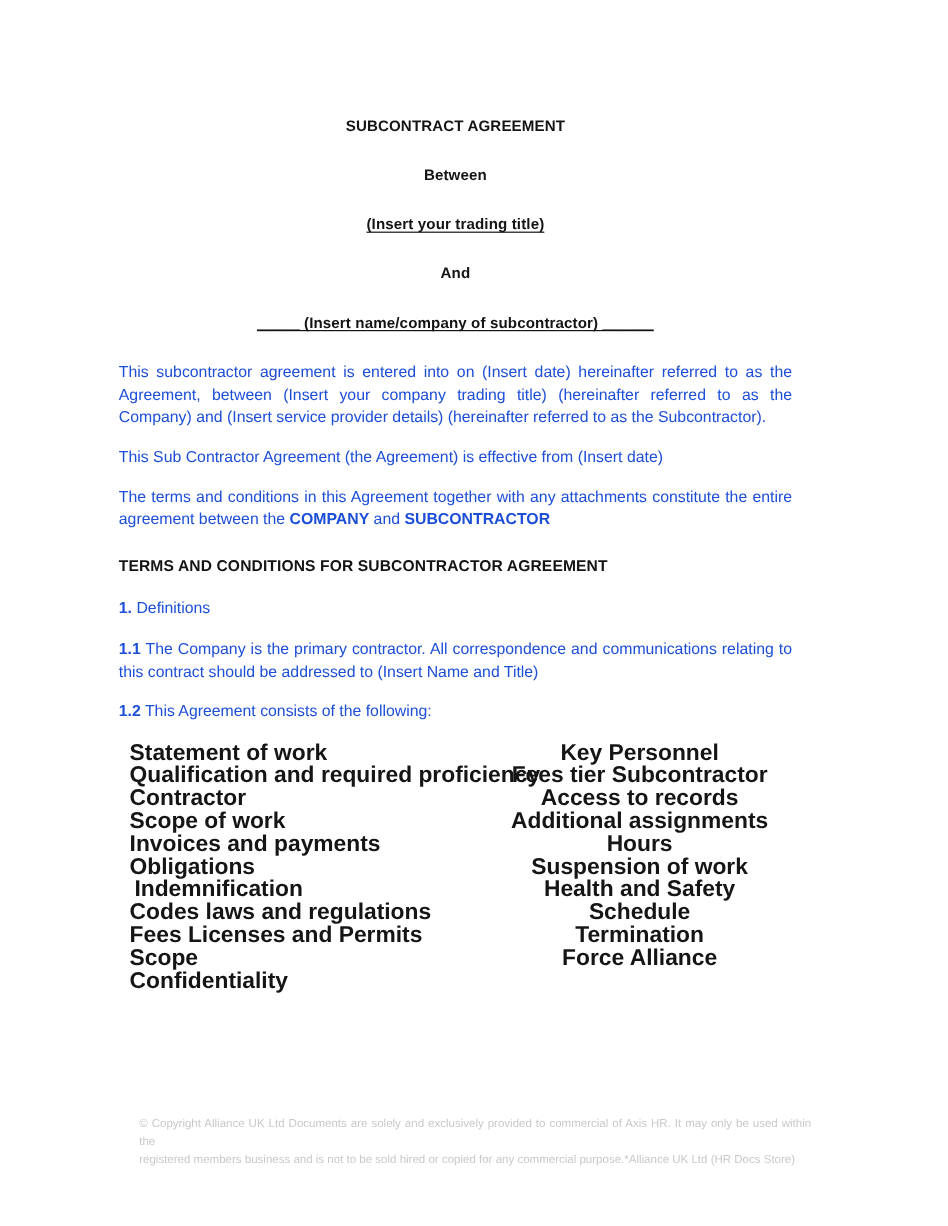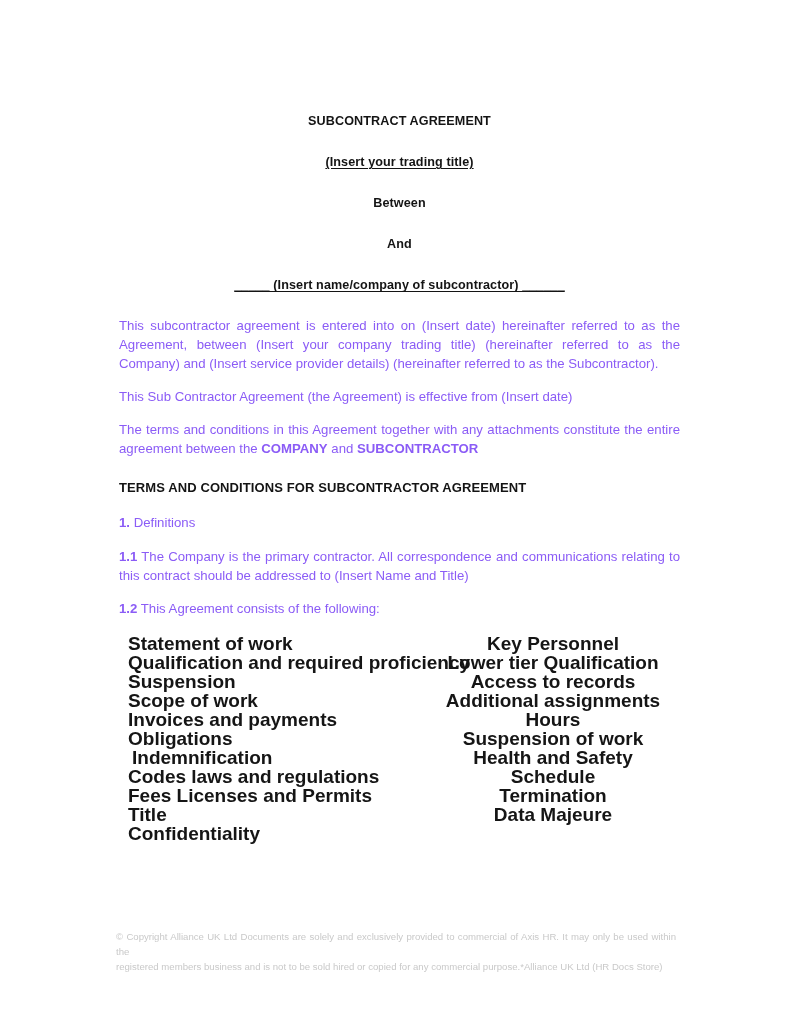--- a/index.html
+++ b/index.html
@@ -18,24 +18,23 @@
   .page {
     position: absolute;
     left: 0;
     top: 0;
     width: 790px;
     height: 1022px;
     background: #ffffff;
   }
   .content {
     position: absolute;
-    left: 119px;
+    left: 99px;
     top: 98px;
     width: 561px;
-    margin-top: 16px;
   }
 
   
   .title-block { width: 100%; }
   .title-line {
     text-align: center;
     font-size: 12.6px;
     font-weight: bold;
     letter-spacing: 0.1px;
     line-height: 1.2;
@@ -48,21 +47,21 @@
   }
   .title-line.last { margin-bottom: 0; }
 
   
   .para {
     font-size: 13.2px;
     line-height: 1.45;
     text-align: justify;
     text-justify: inter-word;
     margin: 0;
-    color: #8b5cf6;
+    color: #1d4ed8;
   }
   .para.nojust { text-align: left; }
   .para b, .para strong { font-weight: bold; }
 
   .spacer-18 { height: 18px; }
   .spacer-14 { height: 14px; }
   .spacer-22 { height: 22px; }
   .spacer-16 { height: 16px; }
 
   
@@ -109,22 +108,22 @@
   .footer .last-line { text-align: left; }
 </style>
 </head>
 <body>
 
 <div class="page">
   <div class="content">
 
     <div class="title-block">
       <div class="title-line">SUBCONTRACT AGREEMENT</div>
+      <div class="title-line">Between</div>
       <div class="title-line underlined">(Insert your trading title)</div>
-      <div class="title-line">Between</div>
       <div class="title-line">And</div>
       <div class="title-line underlined last">_____ (Insert name/company of subcontractor) ______</div>
     </div>
 
     <div class="spacer-22"></div>
 
     <p class="para">This subcontractor agreement is entered into on (Insert date) hereinafter referred to as the Agreement, between (Insert your company trading title) (hereinafter referred to as the Company) and (Insert service provider details) (hereinafter referred to as the Subcontractor).</p>
 
     <div class="spacer-14"></div>
 
@@ -149,41 +148,41 @@
     <div class="spacer-14"></div>
 
     <p class="para nojust"><span class="num">1.2</span><span> This Agreement consists of the following:</span></p>
 
     <div class="spacer-16"></div>
 
     <div class="list-wrap">
       <div class="col col-left">
         <div class="list-item">Statement of work</div>
         <div class="list-item">Qualification and required proficiency</div>
-        <div class="list-item">Suspension</div>
+        <div class="list-item">Contractor</div>
         <div class="list-item">Scope of work</div>
         <div class="list-item">Invoices and payments</div>
         <div class="list-item">Obligations</div>
         <div class="list-item indented">Indemnification</div>
         <div class="list-item">Codes laws and regulations</div>
         <div class="list-item">Fees Licenses and Permits</div>
-        <div class="list-item">Title</div>
+        <div class="list-item">Scope</div>
         <div class="list-item">Confidentiality</div>
       </div>
       <div class="col col-right">
         <div class="list-item">Key Personnel</div>
-        <div class="list-item">Lower tier Qualification</div>
+        <div class="list-item">Fees tier Subcontractor</div>
         <div class="list-item">Access to records</div>
         <div class="list-item">Additional assignments</div>
         <div class="list-item">Hours</div>
         <div class="list-item">Suspension of work</div>
         <div class="list-item">Health and Safety</div>
         <div class="list-item">Schedule</div>
         <div class="list-item">Termination</div>
-        <div class="list-item">Data Majeure</div>
+        <div class="list-item">Force Alliance</div>
       </div>
     </div>
 
   </div>
 
   <div class="footer">
     <div>© Copyright Alliance UK Ltd Documents are solely and exclusively provided to commercial of Axis HR. It may only be used within the</div>
     <div>registered members business and is not to be sold hired or copied for any commercial purpose.*Alliance UK Ltd (HR Docs Store)</div>
   </div>
 </div>

